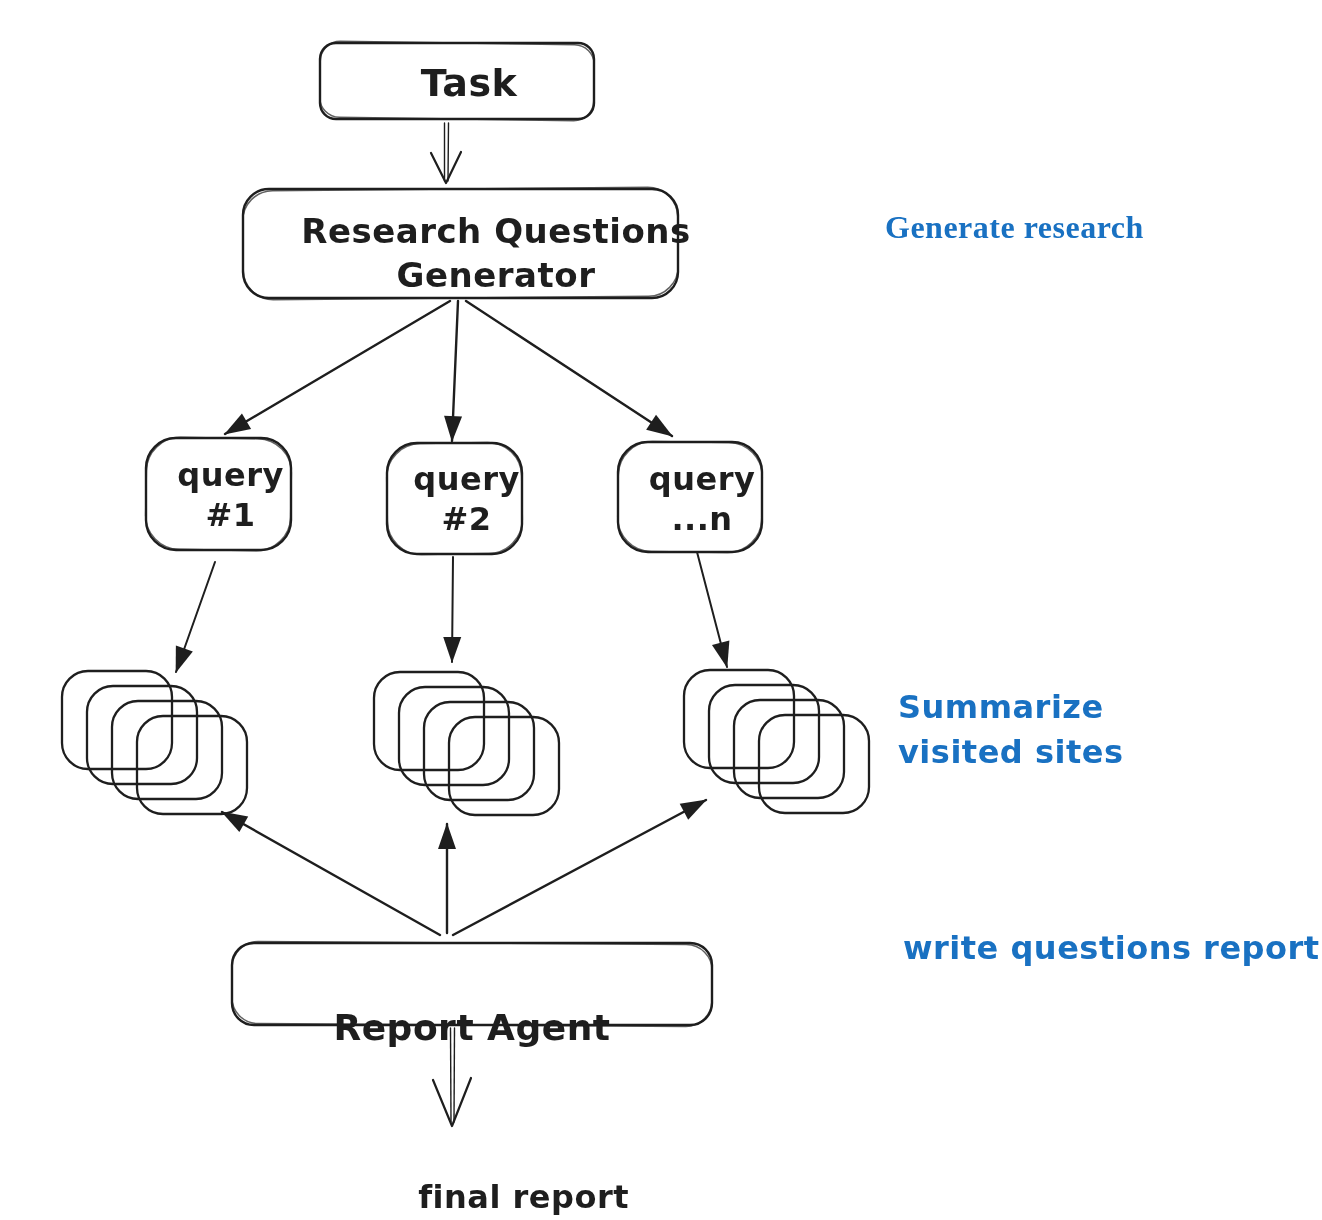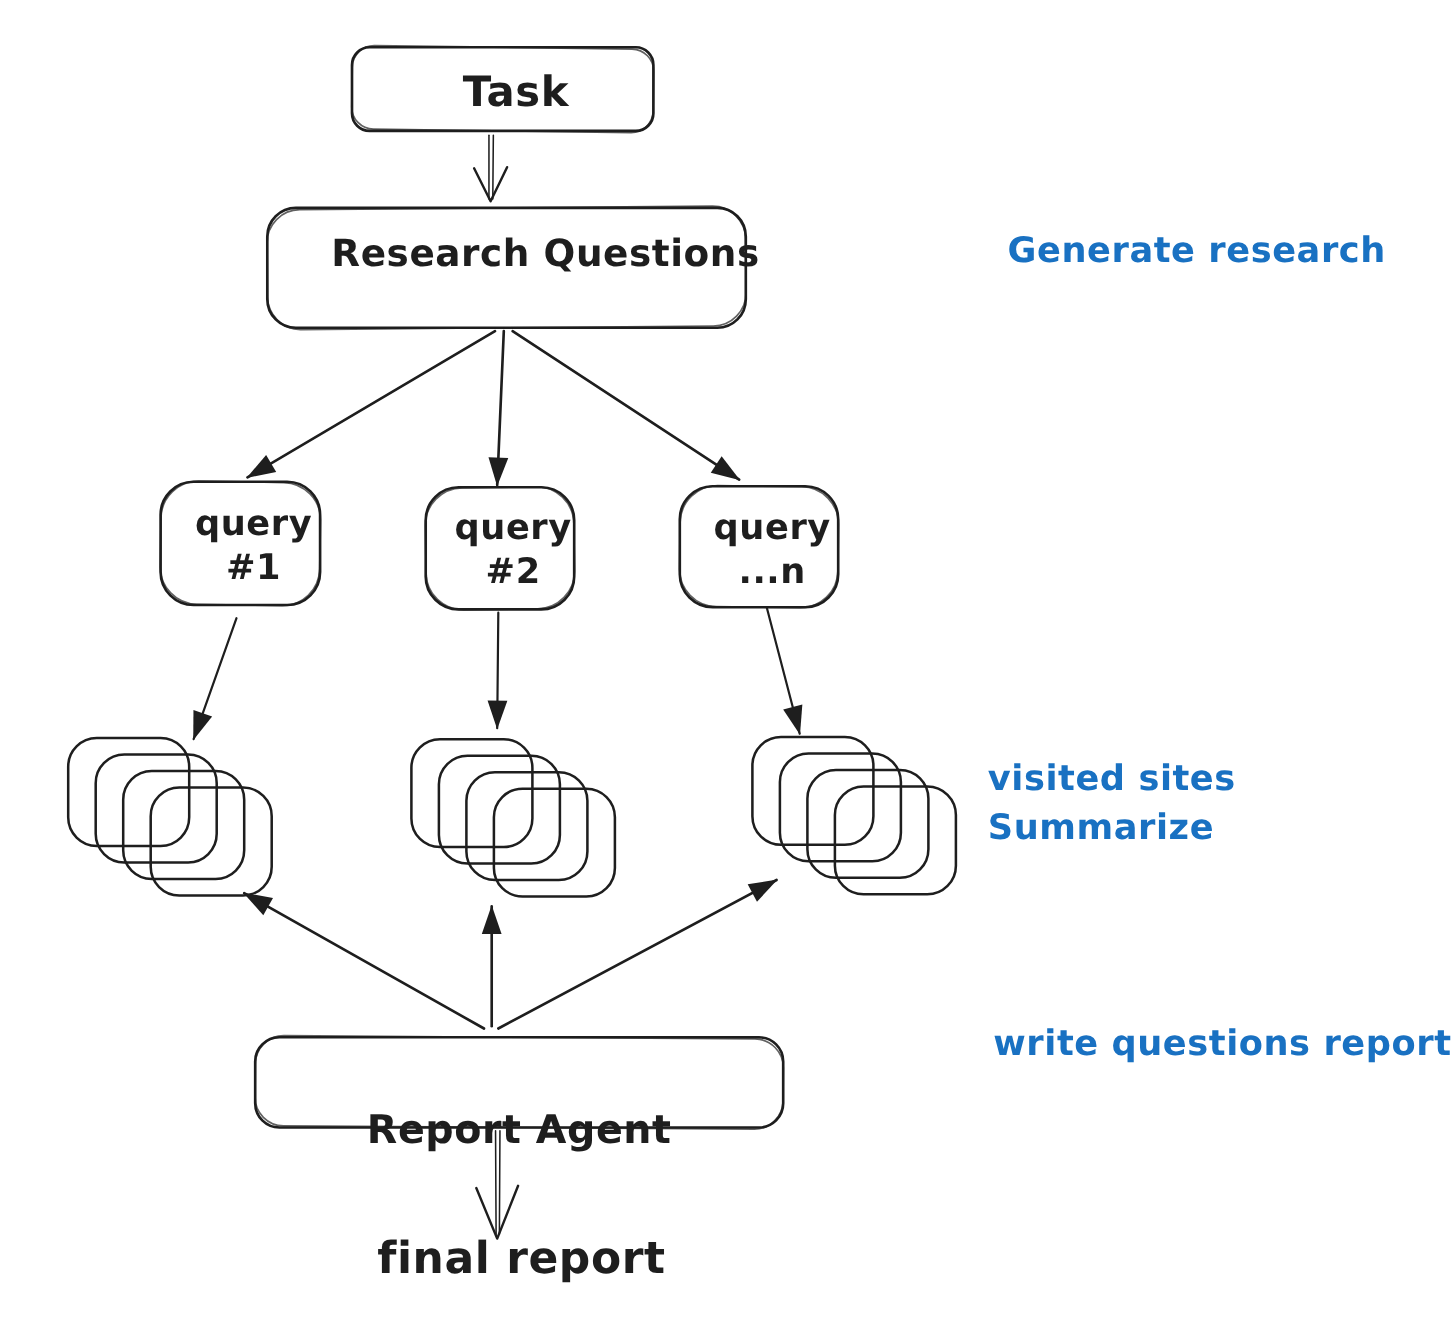--- a/index.html
+++ b/index.html
@@ -125,48 +125,49 @@
       <line class="dline" x1="450.5" y1="1028" x2="451" y2="1122"></line>
       <line class="dline" x1="454.5" y1="1028" x2="454" y2="1122"></line>
       <path class="chevron" d="M433,1080 L452,1126 L471,1078"></path>
     </g>
   </svg>
 
   <div class="label" style="left:320px;top:60px;width:274px;font-size:38px;">Task</div>
 
   <div class="label" style="left:243px;top:209px;width:482px;font-size:34px;line-height:1.3;text-align:center;">
     <div>Research Questions</div>
+    <div>Generator</div>
   </div>
 
   <div class="label" style="left:146px;top:455px;width:145px;font-size:32px;">
     <div>query</div>
     <div>#1</div>
   </div>
 
   <div class="label" style="left:387px;top:459px;width:135px;font-size:32px;">
     <div>query</div>
     <div>#2</div>
   </div>
 
   <div class="label" style="left:618px;top:459px;width:144px;font-size:32px;">
     <div>query</div>
     <div>...n</div>
   </div>
 
   <div class="label" style="left:220px;top:962px;width:480px;font-size:36px;margin-top:43px;">Report Agent</div>
 
-  <div class="label" style="left:307px;top:1119px;width:310px;font-size:40px;">final report</div>
+  <div class="label" style="left:307px;top:1177px;width:310px;font-size:32px;text-align:right;">final report</div>
 
-  <div class="annotation" style="left:916px;top:203px;font-size:32px;line-height:1.5;">
+  <div class="annotation" style="left:885px;top:203px;font-size:32px;line-height:1.5;font-family:Liberation Serif, serif;">
     <div>Generate research</div>
   </div>
 
 
   <div class="annotation" style="left:898px;top:685px;font-size:32px;line-height:1.4;">
+    <div>Summarize</div>
     <div>visited sites</div>
-    <div>Summarize</div>
   </div>
 
   <div class="annotation" style="left:903px;top:926px;font-size:32px;line-height:1.4;">
     <div>write questions report</div>
   </div>
 
 </div>
 
 </body></html>

